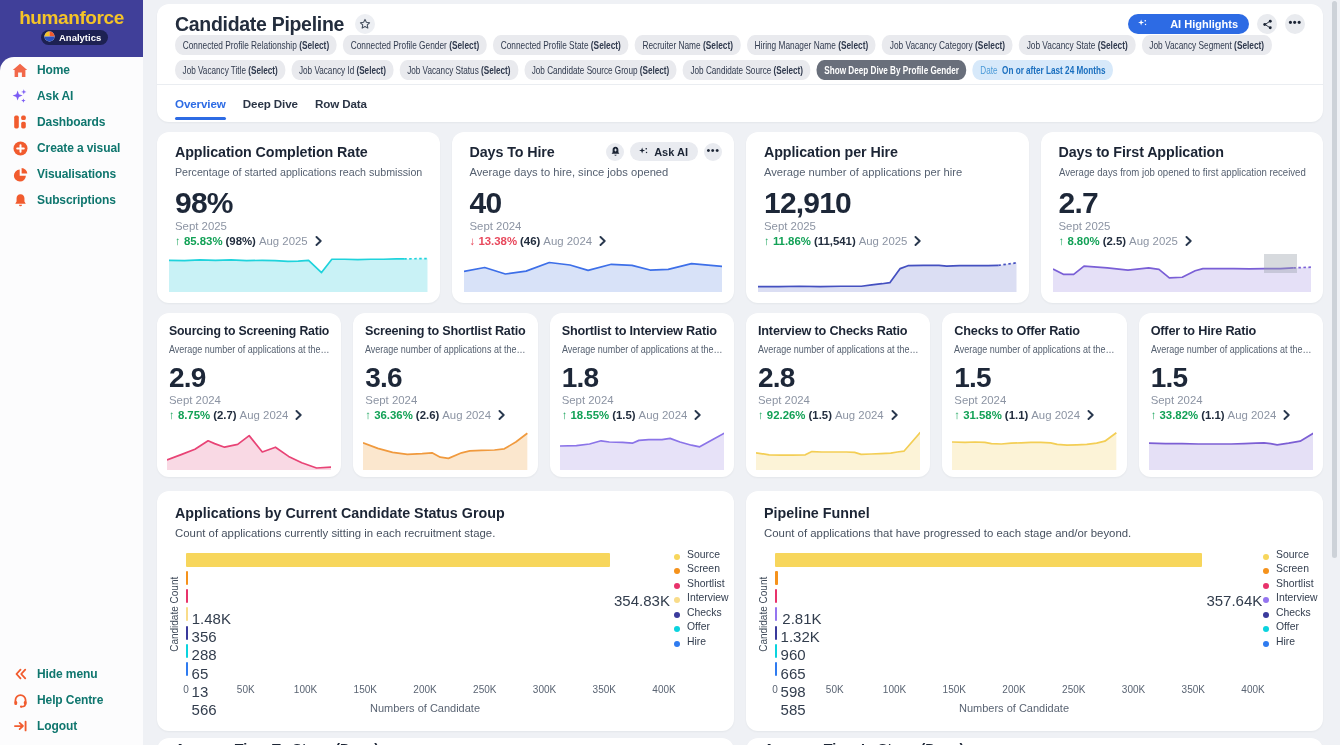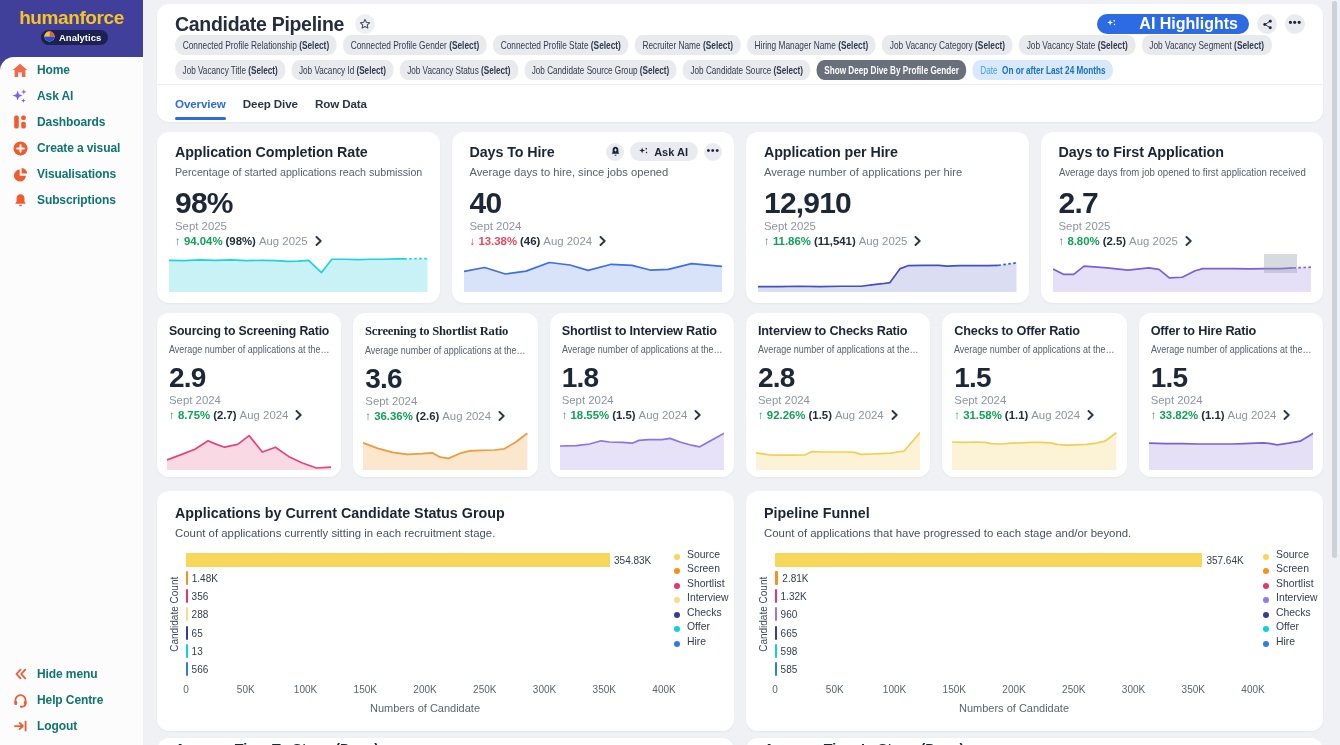--- a/index.html
+++ b/index.html
@@ -22,21 +22,21 @@
   
   .main { position:absolute; left:157px; top:0; width:1166px; }
   .card { background:#fff; border-radius:12px; box-shadow:0 1px 2px rgba(23,31,48,0.05); }
 
   
   .header-card { margin-top:4px; height:118px; padding:0 18px; position:relative; }
   .header-top { display:flex; align-items:center; padding-top:13px; height:27px; }
   .page-title { font-size:19.5px; font-weight:700; color:#232D3D; letter-spacing:-0.3px; }
   .star-btn { width:20px; height:20px; border-radius:50%; background:#EDEFF3; margin-left:11px; display:flex; align-items:center; justify-content:center; cursor:pointer; }
   .header-actions { margin-left:auto; display:flex; align-items:center; gap:8px; }
-  .ai-btn { height:20px; border-radius:10px; background:#2D6BE4; color:#fff; display:flex; align-items:center; gap:22px; padding:0 11px 0 9px; font-size:16px; font-weight:700; cursor:pointer; }
+  .ai-btn { height:20px; border-radius:10px; background:#2D6BE4; color:#fff; display:flex; align-items:center; gap:22px; padding:0 11px 0 9px; font-size:11px; font-weight:700; cursor:pointer; }
   .round-btn { width:20px; height:20px; border-radius:50%; background:#E9EBEF; display:flex; align-items:center; justify-content:center; cursor:pointer; font-weight:700; }
   .dots { color:#1B2434; font-size:11px; letter-spacing:0.5px; line-height:0; padding-bottom:4px; }
   .chips { display:flex; gap:8px; margin-top:4px; transform-origin:0 50%; }
   .chips.second { margin-top:5px; }
   .chip { height:20px; border-radius:10px; background:#E9EAEE; display:flex; align-items:center; padding:0 10px; font-size:10.8px; color:#303A4E; white-space:nowrap; cursor:pointer; flex:none; }
   .chip b { margin-left:3px; }
   .chip.dark { background:#696F7B; color:#fff; font-weight:700; }
   .chip.date { background:#D7E9FA; }
   .chip.date .d1 { color:#4C9BD8; }
   .chip.date b { color:#1A6FBF; }
@@ -72,21 +72,21 @@
   .tool-circle { width:18px; height:18px; border-radius:50%; background:#E9EBF0; display:flex; align-items:center; justify-content:center; cursor:pointer; }
   .tool-pill { height:19px; border-radius:10px; background:#E9EBF0; display:flex; align-items:center; gap:5px; padding:0 10px 0 8px; font-size:11px; font-weight:700; color:#1B2434; cursor:pointer; }
 
   
   .charts-row { margin-top:14px; display:grid; grid-template-columns:repeat(2,1fr); gap:12px; }
   .chart-card { position:relative; height:240px; padding:14px 18px 0; }
   .chart-title { font-size:14.3px; font-weight:700; color:#1C2535; }
   .chart-sub { font-size:11.4px; color:#46505F; margin-top:6px; }
   .plot { position:absolute; left:0; top:0; width:100%; height:100%; }
   .bar-row { position:absolute; border-radius:1px; }
-  .bar-label { position:absolute; font-size:10px; color:#323D4D; transform:translateY(-50%); white-space:nowrap; }
+  .bar-label { position:absolute; font-size:15px; color:#323D4D; transform:translateY(-50%); white-space:nowrap;margin-top:40px; }
   .x-tick { position:absolute; font-size:10px; color:#5A6473; transform:translateX(-50%); }
   .x-title { position:absolute; font-size:11px; color:#5A6473; transform:translateX(-50%); }
   .y-title { position:absolute; font-size:10px; color:#3F4A59; writing-mode:vertical-rl; transform:rotate(180deg); text-align:center; }
   .legend { position:absolute; display:flex; flex-direction:column; }
   .legend-item { height:14.5px; display:flex; align-items:flex-end; gap:7px; cursor:pointer; }
   .legend-dot { width:6px; height:6px; border-radius:50%; flex:none; }
   .legend-label { font-size:10.4px; color:#333E4F; }
 
   
   .bottom-row { margin-top:7px; display:grid; grid-template-columns:repeat(2,1fr); gap:12px; }
@@ -299,21 +299,21 @@
       </div>
   </div>
 
   <div class="kpi-row1" id="kpi-row1">
       <div class="card kpi-card">
       <div class="kpi-title">Application Completion Rate</div>
       <div class="kpi-sub" style="transform: scaleX(0.953668);">Percentage of started applications reach submission</div>
       <div class="kpi-value">98%</div>
       <div class="kpi-period">Sept 2025</div>
       <div class="kpi-delta">
-        <span class="pct up">↑ <span class="pval">94.04%</span></span>
+        <span class="pct up">↑ <span class="pval">85.83%</span></span>
         <span class="prev">(98%)</span>
         <span class="ref">Aug 2025</span>
         <span class="chev">
             <svg width="7" height="10" viewBox="0 0 7 10">
               <path d="M1.5 1 L5.7 5 L1.5 9" fill="none" stroke="#29384E" stroke-width="1.9" stroke-linecap="round" stroke-linejoin="round"></path>
             </svg>
           </span>
       </div>
       <div class="spark">
           <svg viewBox="0 0 100 100" preserveAspectRatio="none">
@@ -429,21 +429,21 @@
           </span>
       </div>
       <div class="spark">
           <svg viewBox="0 0 100 100" preserveAspectRatio="none">
     <path d="M0 75 L 9 61 L 17 48 L 25 27 L 29 34 L 35 43 L 43 36 L 50 14 L 58 55 L 66 43 L 74 66 L 82 82 L 91 95 L 100 93 L 100 100 L 0 100 Z" fill="#F9D9E4" stroke="none"></path>
     <path d="M0 75 L 9 61 L 17 48 L 25 27 L 29 34 L 35 43 L 43 36 L 50 14 L 58 55 L 66 43 L 74 66 L 82 82 L 91 95 L 100 93" fill="none" stroke="#E84476" stroke-width="1.7" vector-effect="non-scaling-stroke" stroke-linejoin="round"></path>
     </svg>
         </div>
       </div>
       <div class="card kpi-card small">
-      <div class="kpi-title" style="transform: scaleX(0.993789); font-family: Liberation Serif, serif;">Screening to Shortlist Ratio</div>
+      <div class="kpi-title" style="transform: scaleX(0.993789);">Screening to Shortlist Ratio</div>
       <div class="kpi-sub" style="transform: scaleX(0.833333);">Average number of applications at the…</div>
       <div class="kpi-value">3.6</div>
       <div class="kpi-period">Sept 2024</div>
       <div class="kpi-delta">
         <span class="pct up">↑ <span class="pval">36.36%</span></span>
         <span class="prev">(2.6)</span>
         <span class="ref">Aug 2024</span>
         <span class="chev">
             <svg width="7" height="10" viewBox="0 0 7 10">
               <path d="M1.5 1 L5.7 5 L1.5 9" fill="none" stroke="#29384E" stroke-width="1.9" stroke-linecap="round" stroke-linejoin="round"></path>

